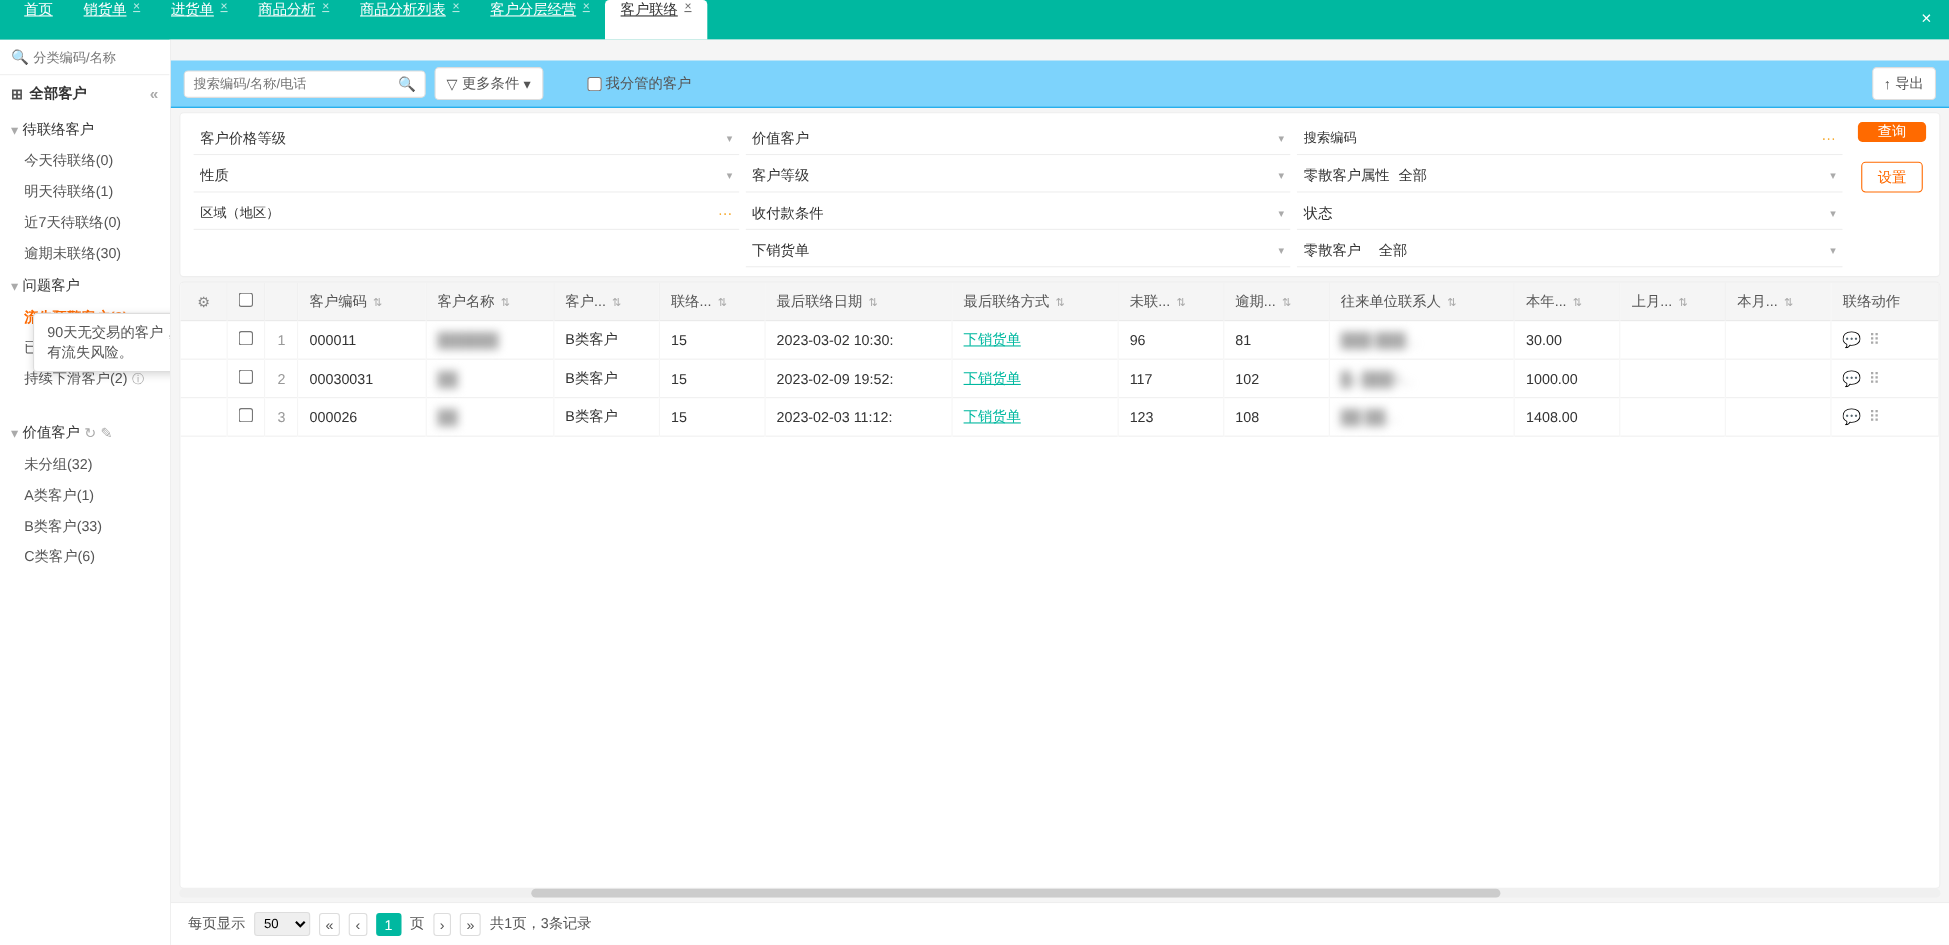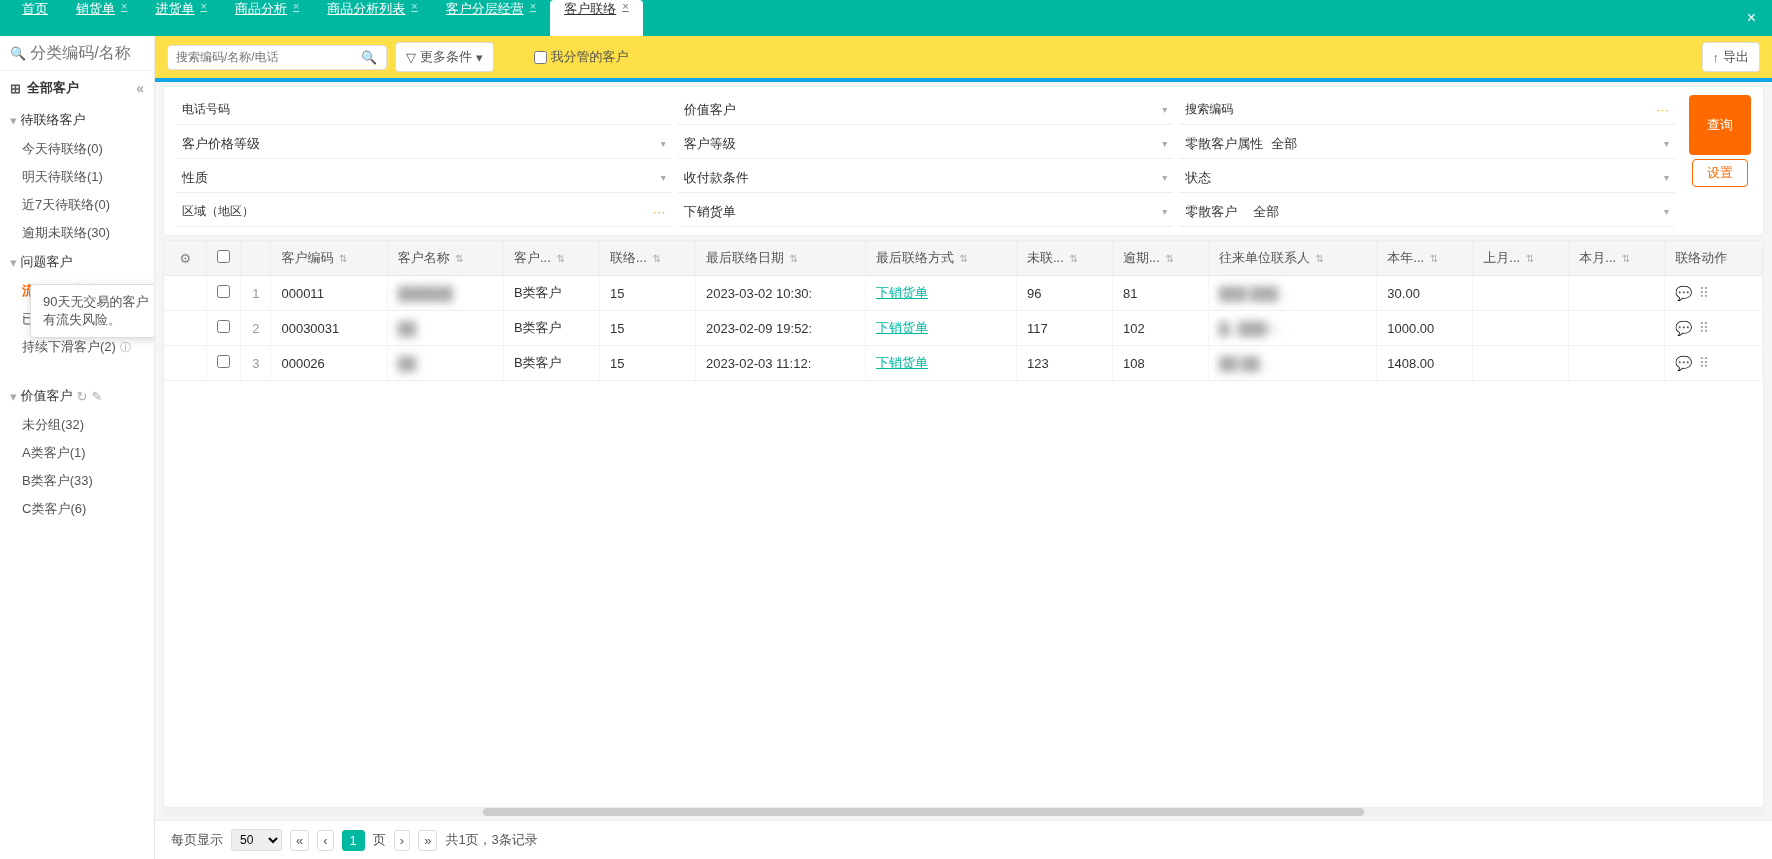--- a/index.html
+++ b/index.html
@@ -61,21 +61,21 @@
     }
     .sidebar-search {
       display: flex;
       align-items: center;
       padding: 8px 10px;
       border-bottom: 1px solid #f0f0f0;
     }
     .sidebar-search input {
       border: none;
       outline: none;
-      font-size: 16px;
+      font-size: 12px;
       width: 100%;
       color: #999;
     }
     .sidebar-search-icon {
       color: #aaa;
       margin-right: 4px;
       font-size: 13px;
     }
     .sidebar-all {
       display: flex;
@@ -147,23 +147,24 @@
       flex-direction: column;
       overflow: hidden;
       background: #f5f5f5;
     }
 
     
     .toolbar {
       display: flex;
       align-items: center;
       padding: 6px 12px;
-      background: #fde047;
-      border-bottom: 4px solid #0ea5e9;
+      background: #7dd3fc;
+      border-bottom: 1px solid #0ea5e9;
       gap: 8px;
+      margin-top: 19px;
     }
     .toolbar-search {
       display: flex;
       align-items: center;
       border: 1px solid #ddd;
       border-radius: 4px;
       padding: 4px 8px;
       width: 220px;
       background: white;
     }
@@ -259,35 +260,35 @@
     .filter-field .dots {
       color: #f5a623;
       cursor: pointer;
       margin-left: auto;
     }
     .query-btn {
       background: #ff6a00;
       color: white;
       border: none;
       border-radius: 4px;
-      padding: 21px 18px;
+      padding: 0 18px;
       cursor: pointer;
       font-size: 13px;
       white-space: nowrap;
     }
     .settings-btn {
       background: white;
       color: #ff6a00;
       border: 1px solid #ff6a00;
       border-radius: 4px;
       padding: 4px 14px;
       cursor: pointer;
       font-size: 13px;
       white-space: nowrap;
-      margin-top: 0;
+      margin-top: 14px;
     }
     .filter-actions {
       display: flex;
       flex-direction: column;
       align-items: center;
       justify-content: center;
       gap: 4px;
       padding-left: 8px;
     }
 
@@ -521,24 +522,20 @@
       <button class="export-btn">
         <span>↑</span>
         <span>导出</span>
       </button>
     </div>
 
     <div class="filter-panel">
       <div style="display:grid; grid-template-columns: 1fr 1fr 1fr auto; gap:6px; align-items:start;">
         <div style="display:flex;flex-direction:column;gap:4px;">
 
-          <div class="filter-field">
-            <label>电话号码</label>
-            <input type="text" style="">
-          </div>
 
           <div class="filter-field-select">
             <label>客户价格等级</label>
             <span class="value"></span>
             <span class="chevron">▾</span>
           </div>
 
           <div class="filter-field-select">
             <label>性质</label>
             <span class="value"></span>

